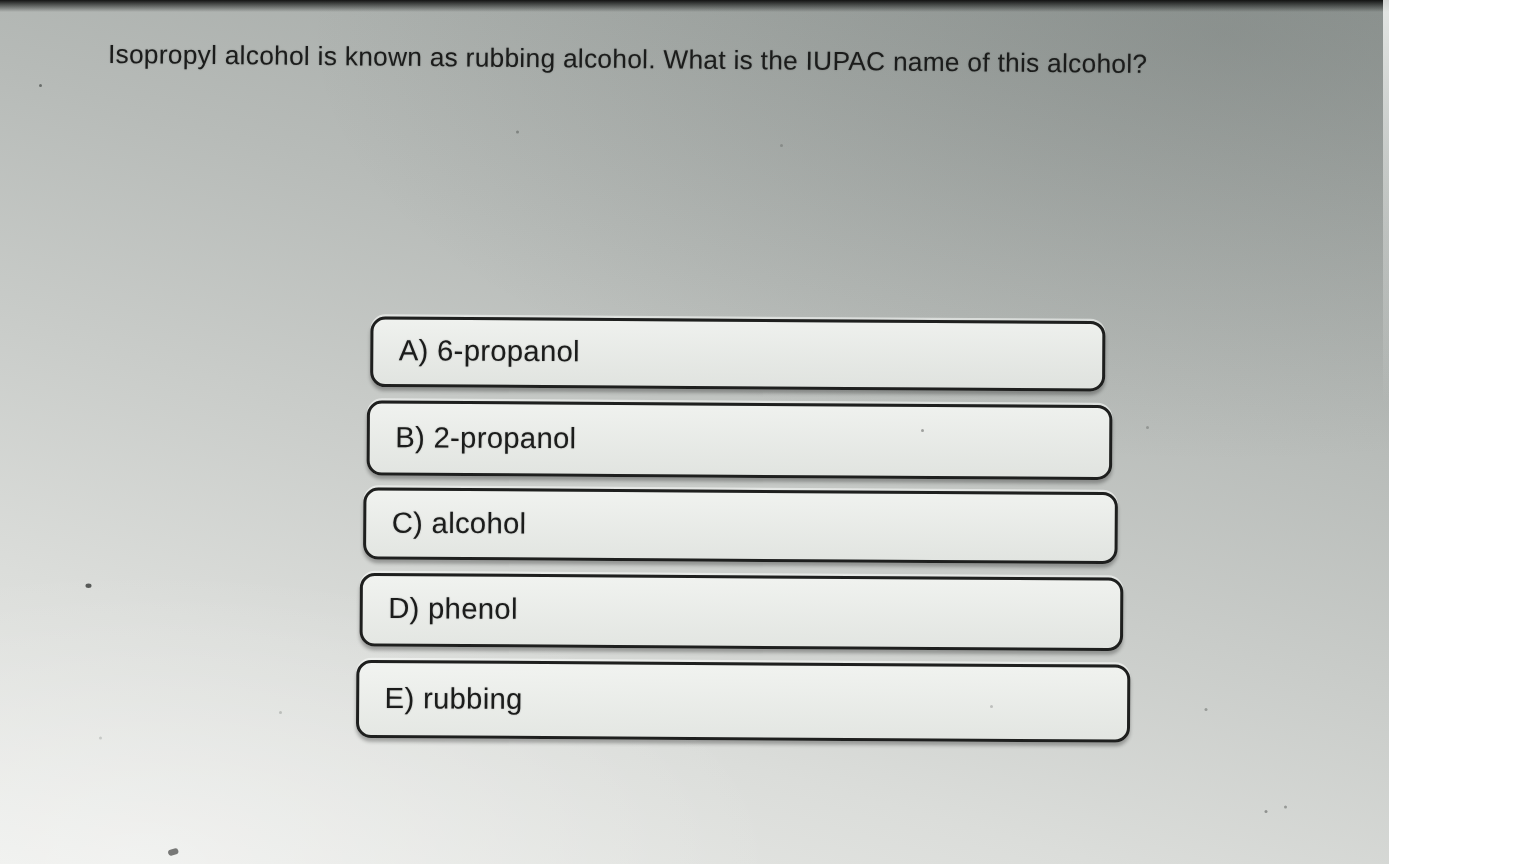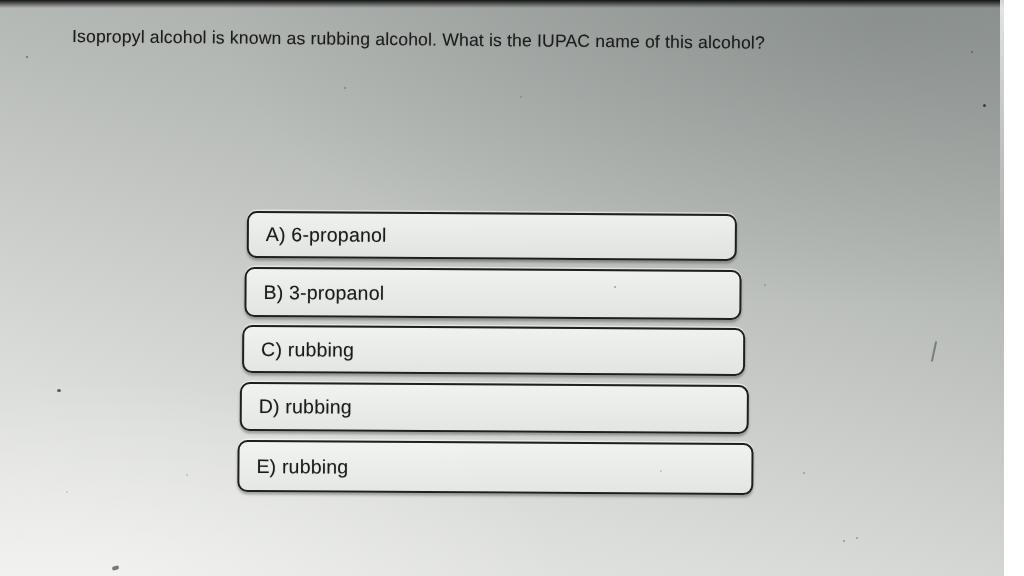--- a/index.html
+++ b/index.html
@@ -7,21 +7,21 @@
     padding: 0;
     width: 1024px;
     height: 576px;
     overflow: hidden;
     font-family: "Liberation Sans", sans-serif;
   }
 
   
   .photo {
     position: relative;
-    width: 1004px;
+    width: 926px;
     height: 576px;
     background:
       radial-gradient(120% 90% at 88% 4%, rgba(58, 66, 64, 0.20), rgba(58,66,64,0) 55%),
       radial-gradient(75% 55% at 10% 100%, rgba(255, 255, 255, 0.38), rgba(255,255,255,0) 62%),
       linear-gradient(195deg, #9aa09d 0%, #a7aca9 16%, #b7bbb8 36%, #c9ccc9 56%, #dbddda 76%, #ebece9 100%);
     overflow: hidden;
   }
 
   
   .top-edge {
@@ -133,27 +133,27 @@
 
   <div class="question-layer">
     <p class="question-text">Isopropyl alcohol is known as rubbing alcohol. What is the IUPAC name of this alcohol?</p>
   </div>
 
   <div class="options-layer">
     <div class="option opt-a">
       <span class="option-label">A) 6-propanol</span>
     </div>
     <div class="option opt-b">
-      <span class="option-label">B) 3-propanol</span>
+      <span class="option-label">B) 2-propanol</span>
     </div>
     <div class="option opt-c">
-      <span class="option-label">C) rubbing</span>
+      <span class="option-label">C) alcohol</span>
     </div>
     <div class="option opt-d">
-      <span class="option-label">D) rubbing</span>
+      <span class="option-label">D) phenol</span>
     </div>
     <div class="option opt-e">
       <span class="option-label">E) rubbing</span>
     </div>
   </div>
 
   <div class="speck" style="left:26px;  top:56px;  width:2px; height:2px; background:rgba(42,46,44,0.55);"></div>
   <div class="speck" style="left:344px; top:87px;  width:2px; height:2px; background:rgba(60,62,60,0.40);"></div>
   <div class="speck" style="left:520px; top:96px;  width:2px; height:2px; background:rgba(70,72,70,0.30);"></div>
   <div class="speck" style="left:57px;  top:389px; width:4px; height:3px; background:rgba(32,34,33,0.70);"></div>

